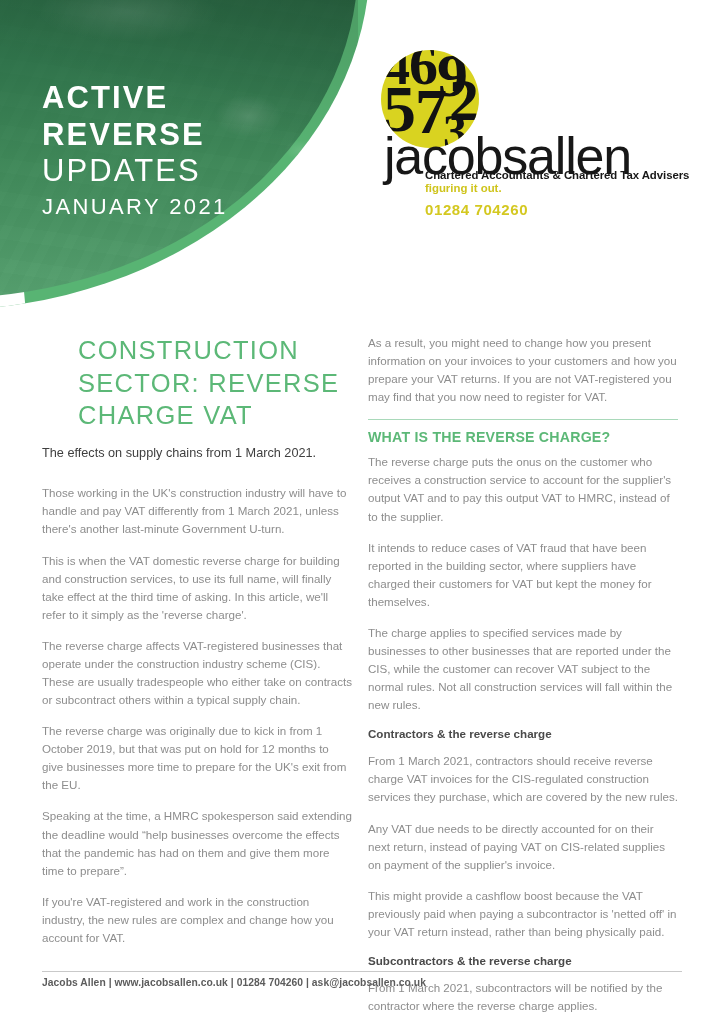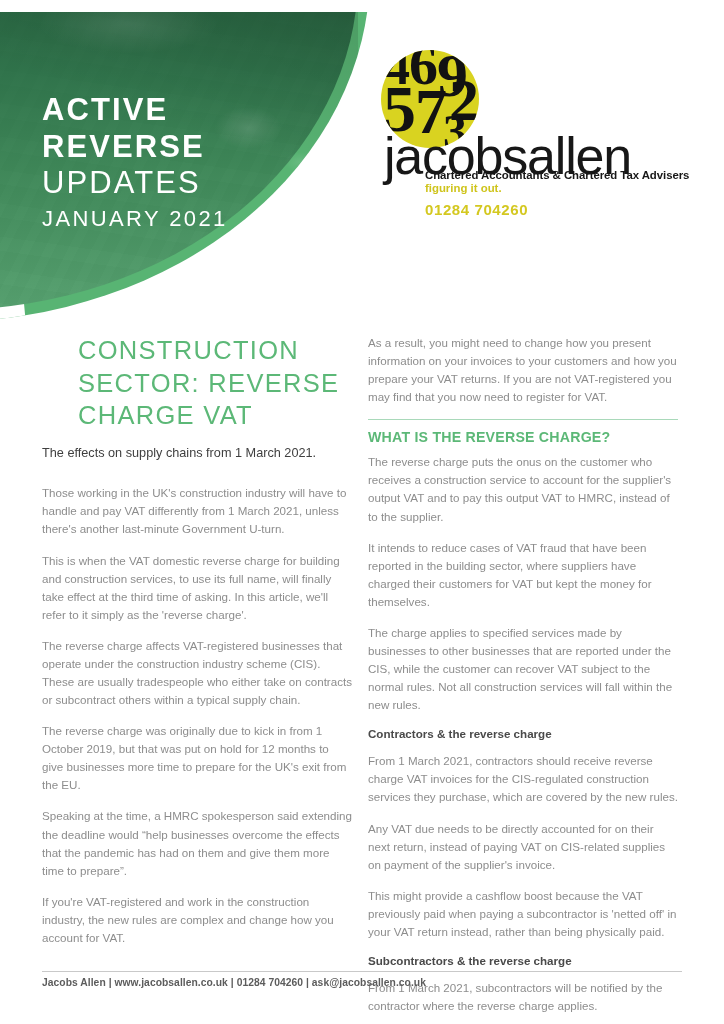--- a/index.html
+++ b/index.html
@@ -17,21 +17,21 @@
     width: 724px;
     height: 1024px;
     background: #ffffff;
     overflow: hidden;
   }
 
   
   .hero {
     position: absolute;
     left: 0;
-    top: 12px;
+    top: 0;
     width: 370px;
     height: 310px;
     overflow: hidden;
   }
   .hero-blob {
     position: absolute;
     left: -58px;
     top: -40px;
     width: 428px;
     height: 350px;

